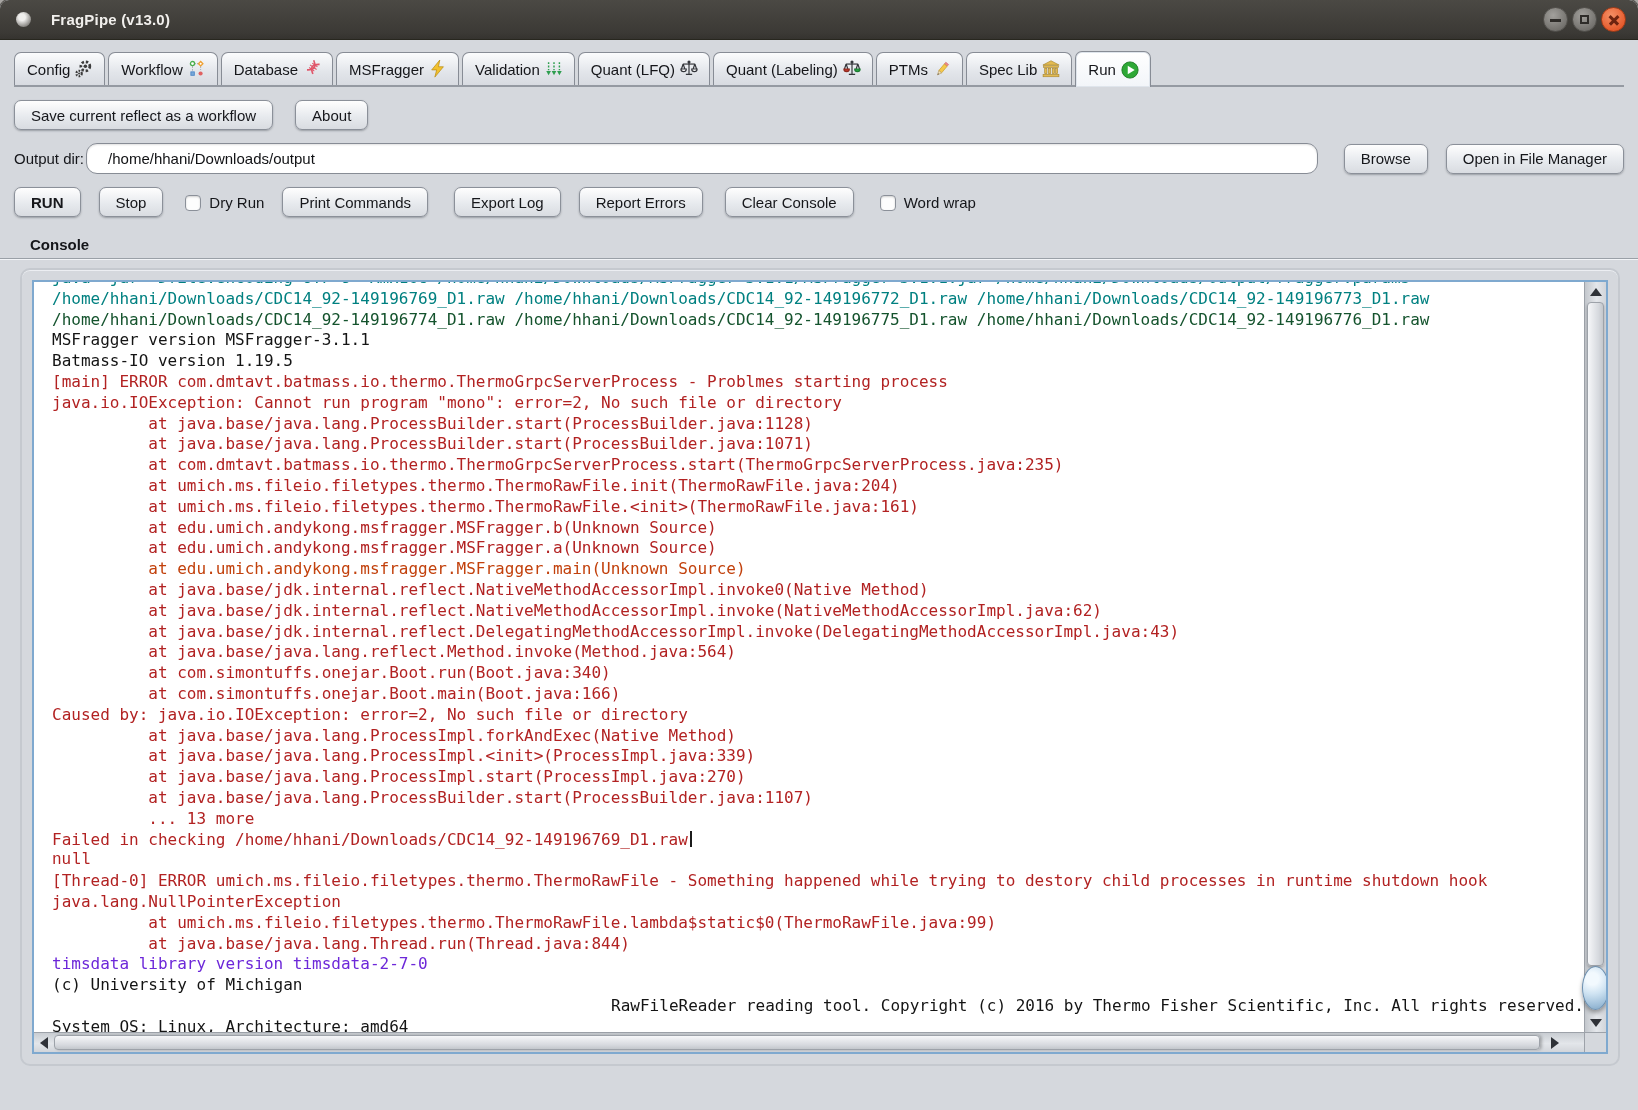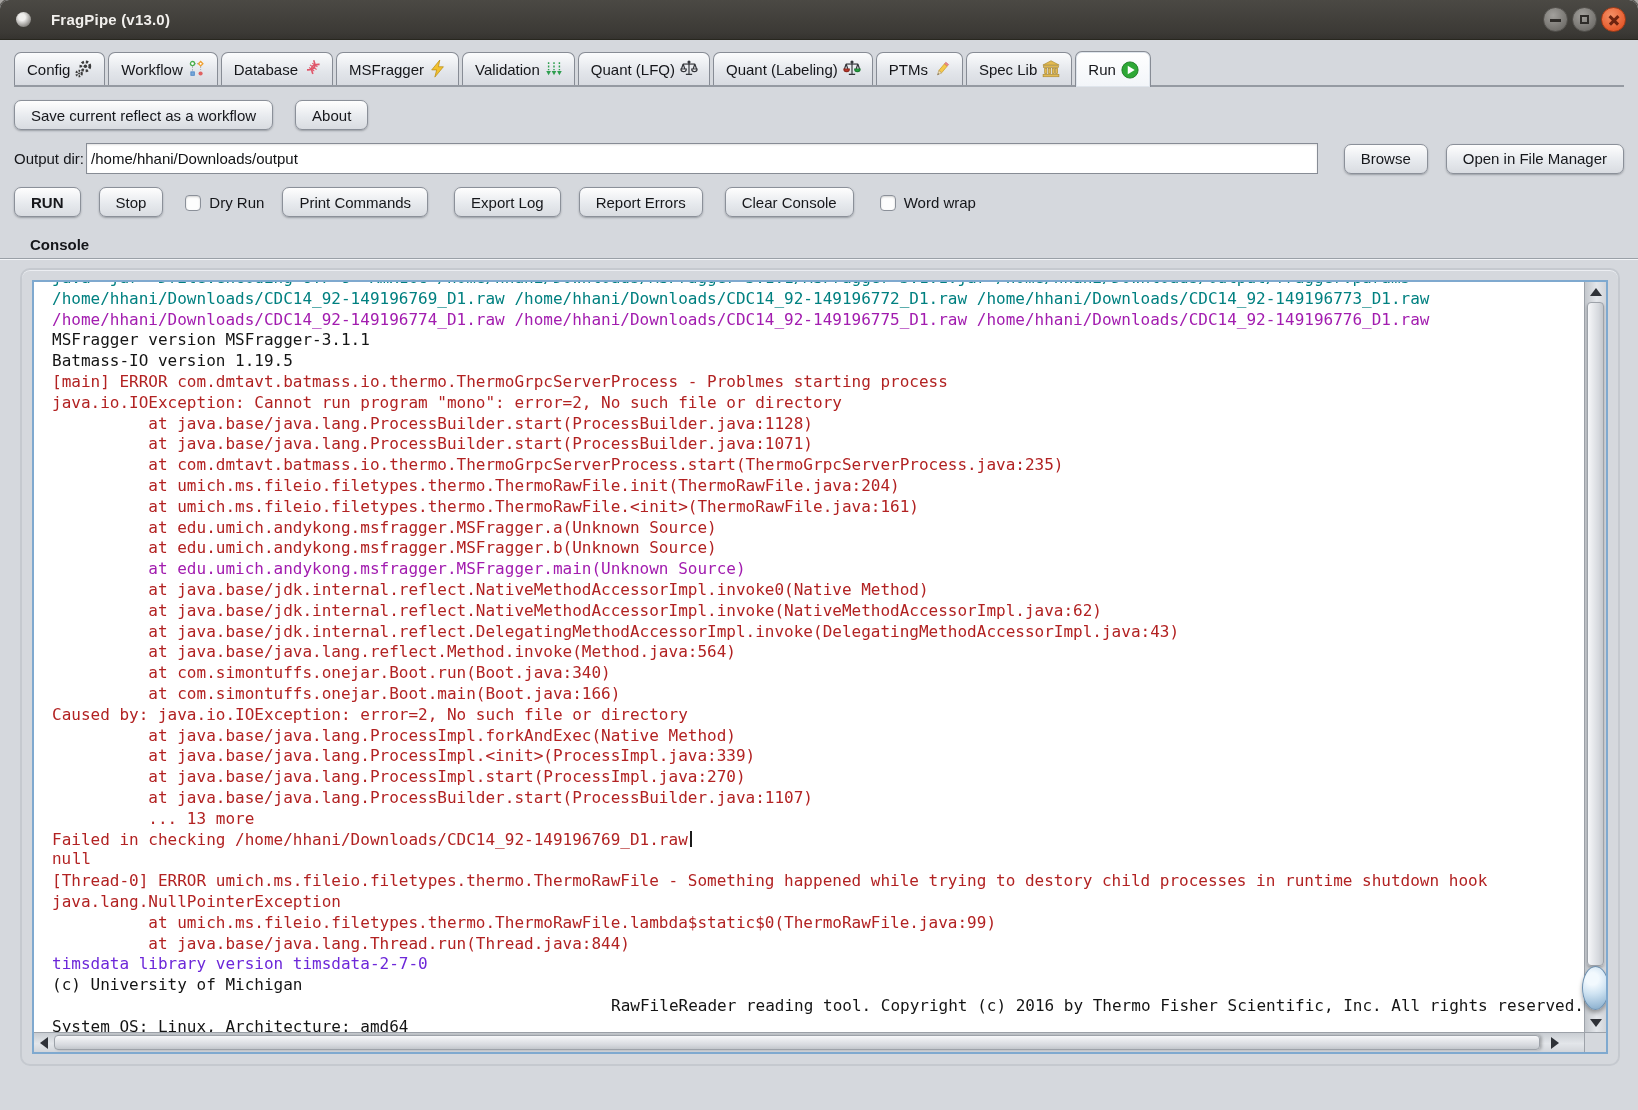--- a/index.html
+++ b/index.html
@@ -45,22 +45,22 @@
     background:linear-gradient(#fefefe,#e7eaee 55%,#d9dce1);
     box-shadow:0 1px 2px rgba(40,45,55,.35);cursor:pointer;white-space:nowrap;
   }
   button.ui.bold{font-weight:bold;}
   .gap18{margin-left:18px;} .gap22{margin-left:22px;} .gap26{margin-left:26px;}
   .checkwrap{display:flex;align-items:flex-end;gap:8px;font-size:15px;cursor:pointer;}
   .checkbox{width:16px;height:16px;background:#fdfdfd;border:1px solid #8b9099;border-radius:4px;
     box-shadow:inset 0 1px 2px rgba(0,0,0,.18);}
   .outdir-label{font-size:15px;margin-right:2px;white-space:nowrap;}
   .outdir-input{
-    flex:1;height:31px;border:1px solid #878c95;border-radius:0;background:#fff;
-    font-family:"Liberation Sans",sans-serif;font-size:15px;color:#101114;padding:0 4px;
+    flex:1;height:31px;border:1px solid #878c95;border-radius:11px;background:#fff;
+    font-family:"Liberation Sans",sans-serif;font-size:15px;color:#101114;padding:0 21px;
     box-shadow:inset 0 1px 2px rgba(0,0,0,.12);
   }
   
   .console-caption{margin:19px 14px 0 30px;font-size:15px;font-weight:bold;}
   .caption-sep{margin:5px 0 0 0;height:2px;border-top:1px solid #9aa0a7;border-bottom:1px solid #f2f4f7;}
   .console-panel{
     margin:8px 18px 0 20px;height:798px;background:#d5d8dd;
     border:2px solid #c5c9cf;border-radius:10px;padding:10px;
     box-shadow:inset 0 1px 0 #eceef2;
   }
@@ -257,33 +257,33 @@
 
   <div class="console-caption">Console</div>
   <div class="caption-sep"></div>
 
   <div class="console-panel">
     <div class="console-inner">
       <div class="console-viewport">
         <div class="console-text">
             <div class="console-line" style="color: rgb(0, 128, 128);">java -jar -Dfile.encoding=UTF-8 -Xmx16G /home/hhani/Downloads/MSFragger-3.1.1/MSFragger-3.1.1.jar /home/hhani/Downloads/output/fragger.params</div>
             <div class="console-line" style="color: rgb(0, 128, 128);">/home/hhani/Downloads/CDC14_92-149196769_D1.raw /home/hhani/Downloads/CDC14_92-149196772_D1.raw /home/hhani/Downloads/CDC14_92-149196773_D1.raw</div>
-            <div class="console-line" style="color: #a21caf;">/home/hhani/Downloads/CDC14_92-149196774_D1.raw /home/hhani/Downloads/CDC14_92-149196775_D1.raw /home/hhani/Downloads/CDC14_92-149196776_D1.raw</div>
+            <div class="console-line" style="color: #14532d;">/home/hhani/Downloads/CDC14_92-149196774_D1.raw /home/hhani/Downloads/CDC14_92-149196775_D1.raw /home/hhani/Downloads/CDC14_92-149196776_D1.raw</div>
             <div class="console-line" style="color: rgb(20, 20, 20);">MSFragger version MSFragger-3.1.1</div>
             <div class="console-line" style="color: rgb(20, 20, 20);">Batmass-IO version 1.19.5</div>
             <div class="console-line" style="color: rgb(178, 34, 34);">[main] ERROR com.dmtavt.batmass.io.thermo.ThermoGrpcServerProcess - Problmes starting process</div>
             <div class="console-line" style="color: rgb(178, 34, 34);">java.io.IOException: Cannot run program "mono": error=2, No such file or directory</div>
             <div class="console-line" style="color: rgb(178, 34, 34);">          at java.base/java.lang.ProcessBuilder.start(ProcessBuilder.java:1128)</div>
             <div class="console-line" style="color: rgb(178, 34, 34);">          at java.base/java.lang.ProcessBuilder.start(ProcessBuilder.java:1071)</div>
             <div class="console-line" style="color: rgb(178, 34, 34);">          at com.dmtavt.batmass.io.thermo.ThermoGrpcServerProcess.start(ThermoGrpcServerProcess.java:235)</div>
             <div class="console-line" style="color: rgb(178, 34, 34);">          at umich.ms.fileio.filetypes.thermo.ThermoRawFile.init(ThermoRawFile.java:204)</div>
             <div class="console-line" style="color: rgb(178, 34, 34);">          at umich.ms.fileio.filetypes.thermo.ThermoRawFile.&lt;init&gt;(ThermoRawFile.java:161)</div>
+            <div class="console-line" style="color: rgb(178, 34, 34);">          at edu.umich.andykong.msfragger.MSFragger.b(Unknown Source)</div>
             <div class="console-line" style="color: rgb(178, 34, 34);">          at edu.umich.andykong.msfragger.MSFragger.a(Unknown Source)</div>
-            <div class="console-line" style="color: rgb(178, 34, 34);">          at edu.umich.andykong.msfragger.MSFragger.b(Unknown Source)</div>
-            <div class="console-line" style="color: #a21caf;">          at edu.umich.andykong.msfragger.MSFragger.main(Unknown Source)</div>
+            <div class="console-line" style="color: #c2410c;">          at edu.umich.andykong.msfragger.MSFragger.main(Unknown Source)</div>
             <div class="console-line" style="color: rgb(178, 34, 34);">          at java.base/jdk.internal.reflect.NativeMethodAccessorImpl.invoke0(Native Method)</div>
             <div class="console-line" style="color: rgb(178, 34, 34);">          at java.base/jdk.internal.reflect.NativeMethodAccessorImpl.invoke(NativeMethodAccessorImpl.java:62)</div>
             <div class="console-line" style="color: rgb(178, 34, 34);">          at java.base/jdk.internal.reflect.DelegatingMethodAccessorImpl.invoke(DelegatingMethodAccessorImpl.java:43)</div>
             <div class="console-line" style="color: rgb(178, 34, 34);">          at java.base/java.lang.reflect.Method.invoke(Method.java:564)</div>
             <div class="console-line" style="color: rgb(178, 34, 34);">          at com.simontuffs.onejar.Boot.run(Boot.java:340)</div>
             <div class="console-line" style="color: rgb(178, 34, 34);">          at com.simontuffs.onejar.Boot.main(Boot.java:166)</div>
             <div class="console-line" style="color: rgb(178, 34, 34);">Caused by: java.io.IOException: error=2, No such file or directory</div>
             <div class="console-line" style="color: rgb(178, 34, 34);">          at java.base/java.lang.ProcessImpl.forkAndExec(Native Method)</div>
             <div class="console-line" style="color: rgb(178, 34, 34);">          at java.base/java.lang.ProcessImpl.&lt;init&gt;(ProcessImpl.java:339)</div>
             <div class="console-line" style="color: rgb(178, 34, 34);">          at java.base/java.lang.ProcessImpl.start(ProcessImpl.java:270)</div>

